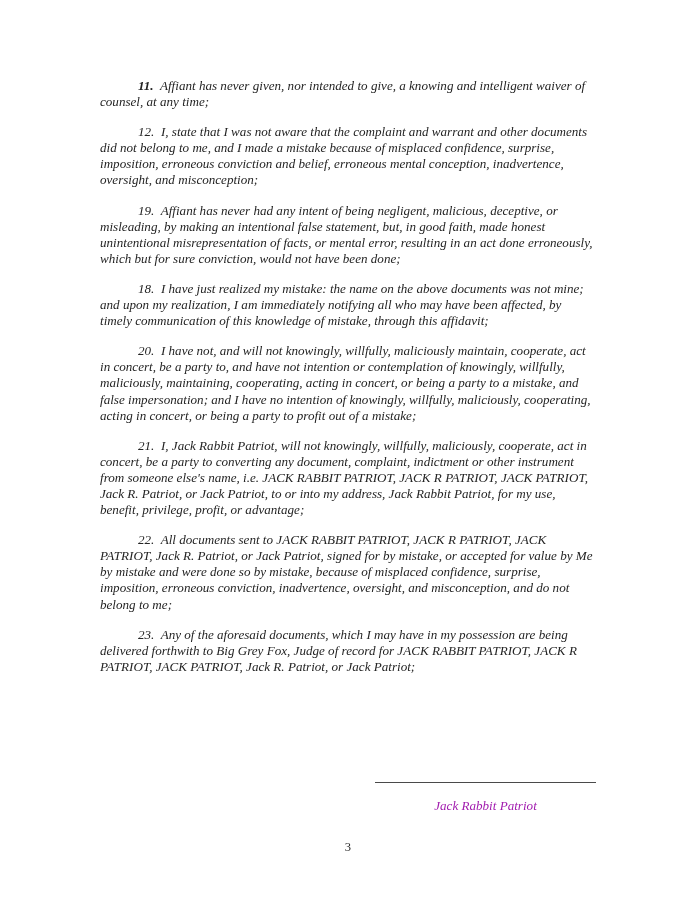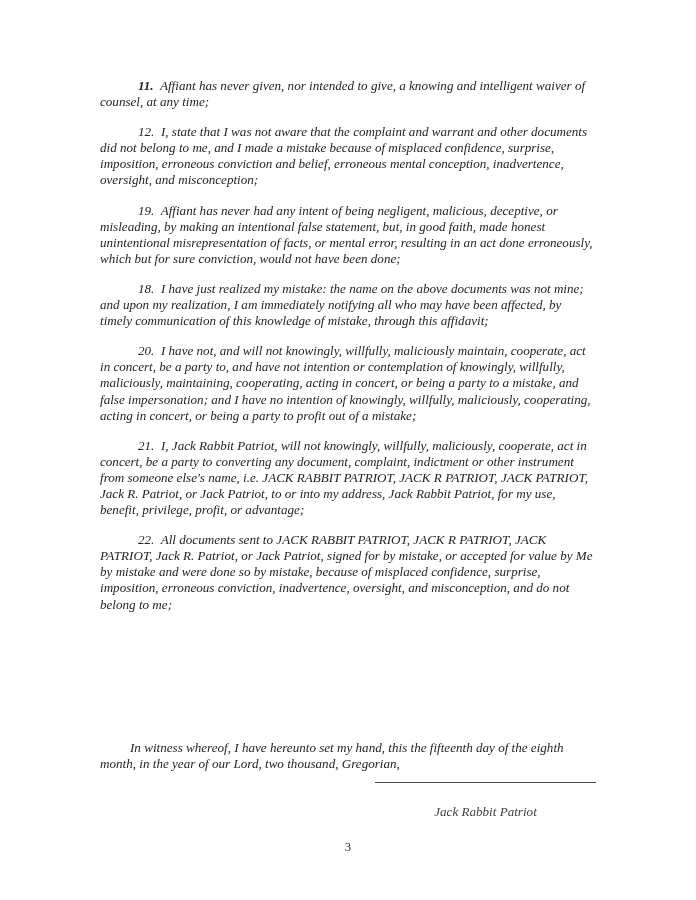--- a/index.html
+++ b/index.html
@@ -70,26 +70,26 @@
     width: 221px;
   }
   .sig-line {
     border-top: 1px solid #4a4a4a;
     width: 221px;
     height: 0;
     font-size: 0;
     line-height: 0;
   }
   .sig-name {
-    margin-top: 21px;
+    margin-top: 15px;
     font-style: italic;
     font-size: 13.1px;
     line-height: 16px;
     text-align: center;
-    color: #404040;
+    color: #a21caf;
   }
   .page-number {
     position: absolute;
     left: 0;
     top: 840px;
     width: 696px;
     text-align: center;
     font-size: 12.6px;
     font-style: normal;
     color: #2b2b2b;
@@ -109,27 +109,25 @@
     <p class="para"><span class="num">19.</span>&nbsp; <span>Affiant has never had any intent of being negligent, malicious, deceptive, or misleading, by making an intentional false statement, but, in good faith, made honest unintentional misrepresentation of facts, or mental error, resulting in an act done erroneously, which but for sure conviction, would not have been done;</span></p>
 
     <p class="para"><span class="num">18.</span>&nbsp; <span>I have just realized my mistake: the name on the above documents was not mine; and upon my realization, I am immediately notifying all who may have been affected, by timely communication of this knowledge of mistake, through this affidavit;</span></p>
 
     <p class="para"><span class="num">20.</span>&nbsp; <span>I have not, and will not knowingly, willfully, maliciously maintain, cooperate, act in concert, be a party to, and have not intention or contemplation of knowingly, willfully, maliciously, maintaining, cooperating, acting in concert, or being a party to a mistake, and false impersonation; and I have no intention of knowingly, willfully, maliciously, cooperating, acting in concert, or being a party to profit out of a mistake;</span></p>
 
     <p class="para"><span class="num">21.</span>&nbsp; <span>I, Jack Rabbit Patriot, will not knowingly, willfully, maliciously, cooperate, act in concert, be a party to converting any document, complaint, indictment or other instrument from someone else's name, i.e. JACK RABBIT PATRIOT, JACK R PATRIOT, JACK PATRIOT, Jack R. Patriot, or Jack Patriot, to or into my address, Jack Rabbit Patriot, for my use, benefit, privilege, profit, or advantage;</span></p>
 
     <p class="para"><span class="num">22.</span>&nbsp; <span>All documents sent to JACK RABBIT PATRIOT, JACK R PATRIOT, JACK PATRIOT, Jack R. Patriot, or Jack Patriot, signed for by mistake, or accepted for value by Me by mistake and were done so by mistake, because of misplaced confidence, surprise, imposition, erroneous conviction, inadvertence, oversight, and misconception, and do not belong to me;</span></p>
 
+    <p class="para"><span class="num">23.</span>&nbsp; <span>Any of the aforesaid documents, which I may have in my possession are being delivered forthwith to Big Grey Fox, Judge of record for JACK RABBIT PATRIOT, JACK R PATRIOT, JACK PATRIOT, Jack R. Patriot, or Jack Patriot;</span></p>
 
 
   </div>
 
-  <div class="witness-block">
-    <p class="witness">In witness whereof, I have hereunto set my hand, this the fifteenth day of the eighth month, in the year of our Lord, two thousand, Gregorian,</p>
-  </div>
 
   <div class="sig-block">
     <div class="sig-line"></div>
     <div class="sig-name">Jack Rabbit Patriot</div>
   </div>
 
   <div class="page-number">3</div>
 
 </div>
 

